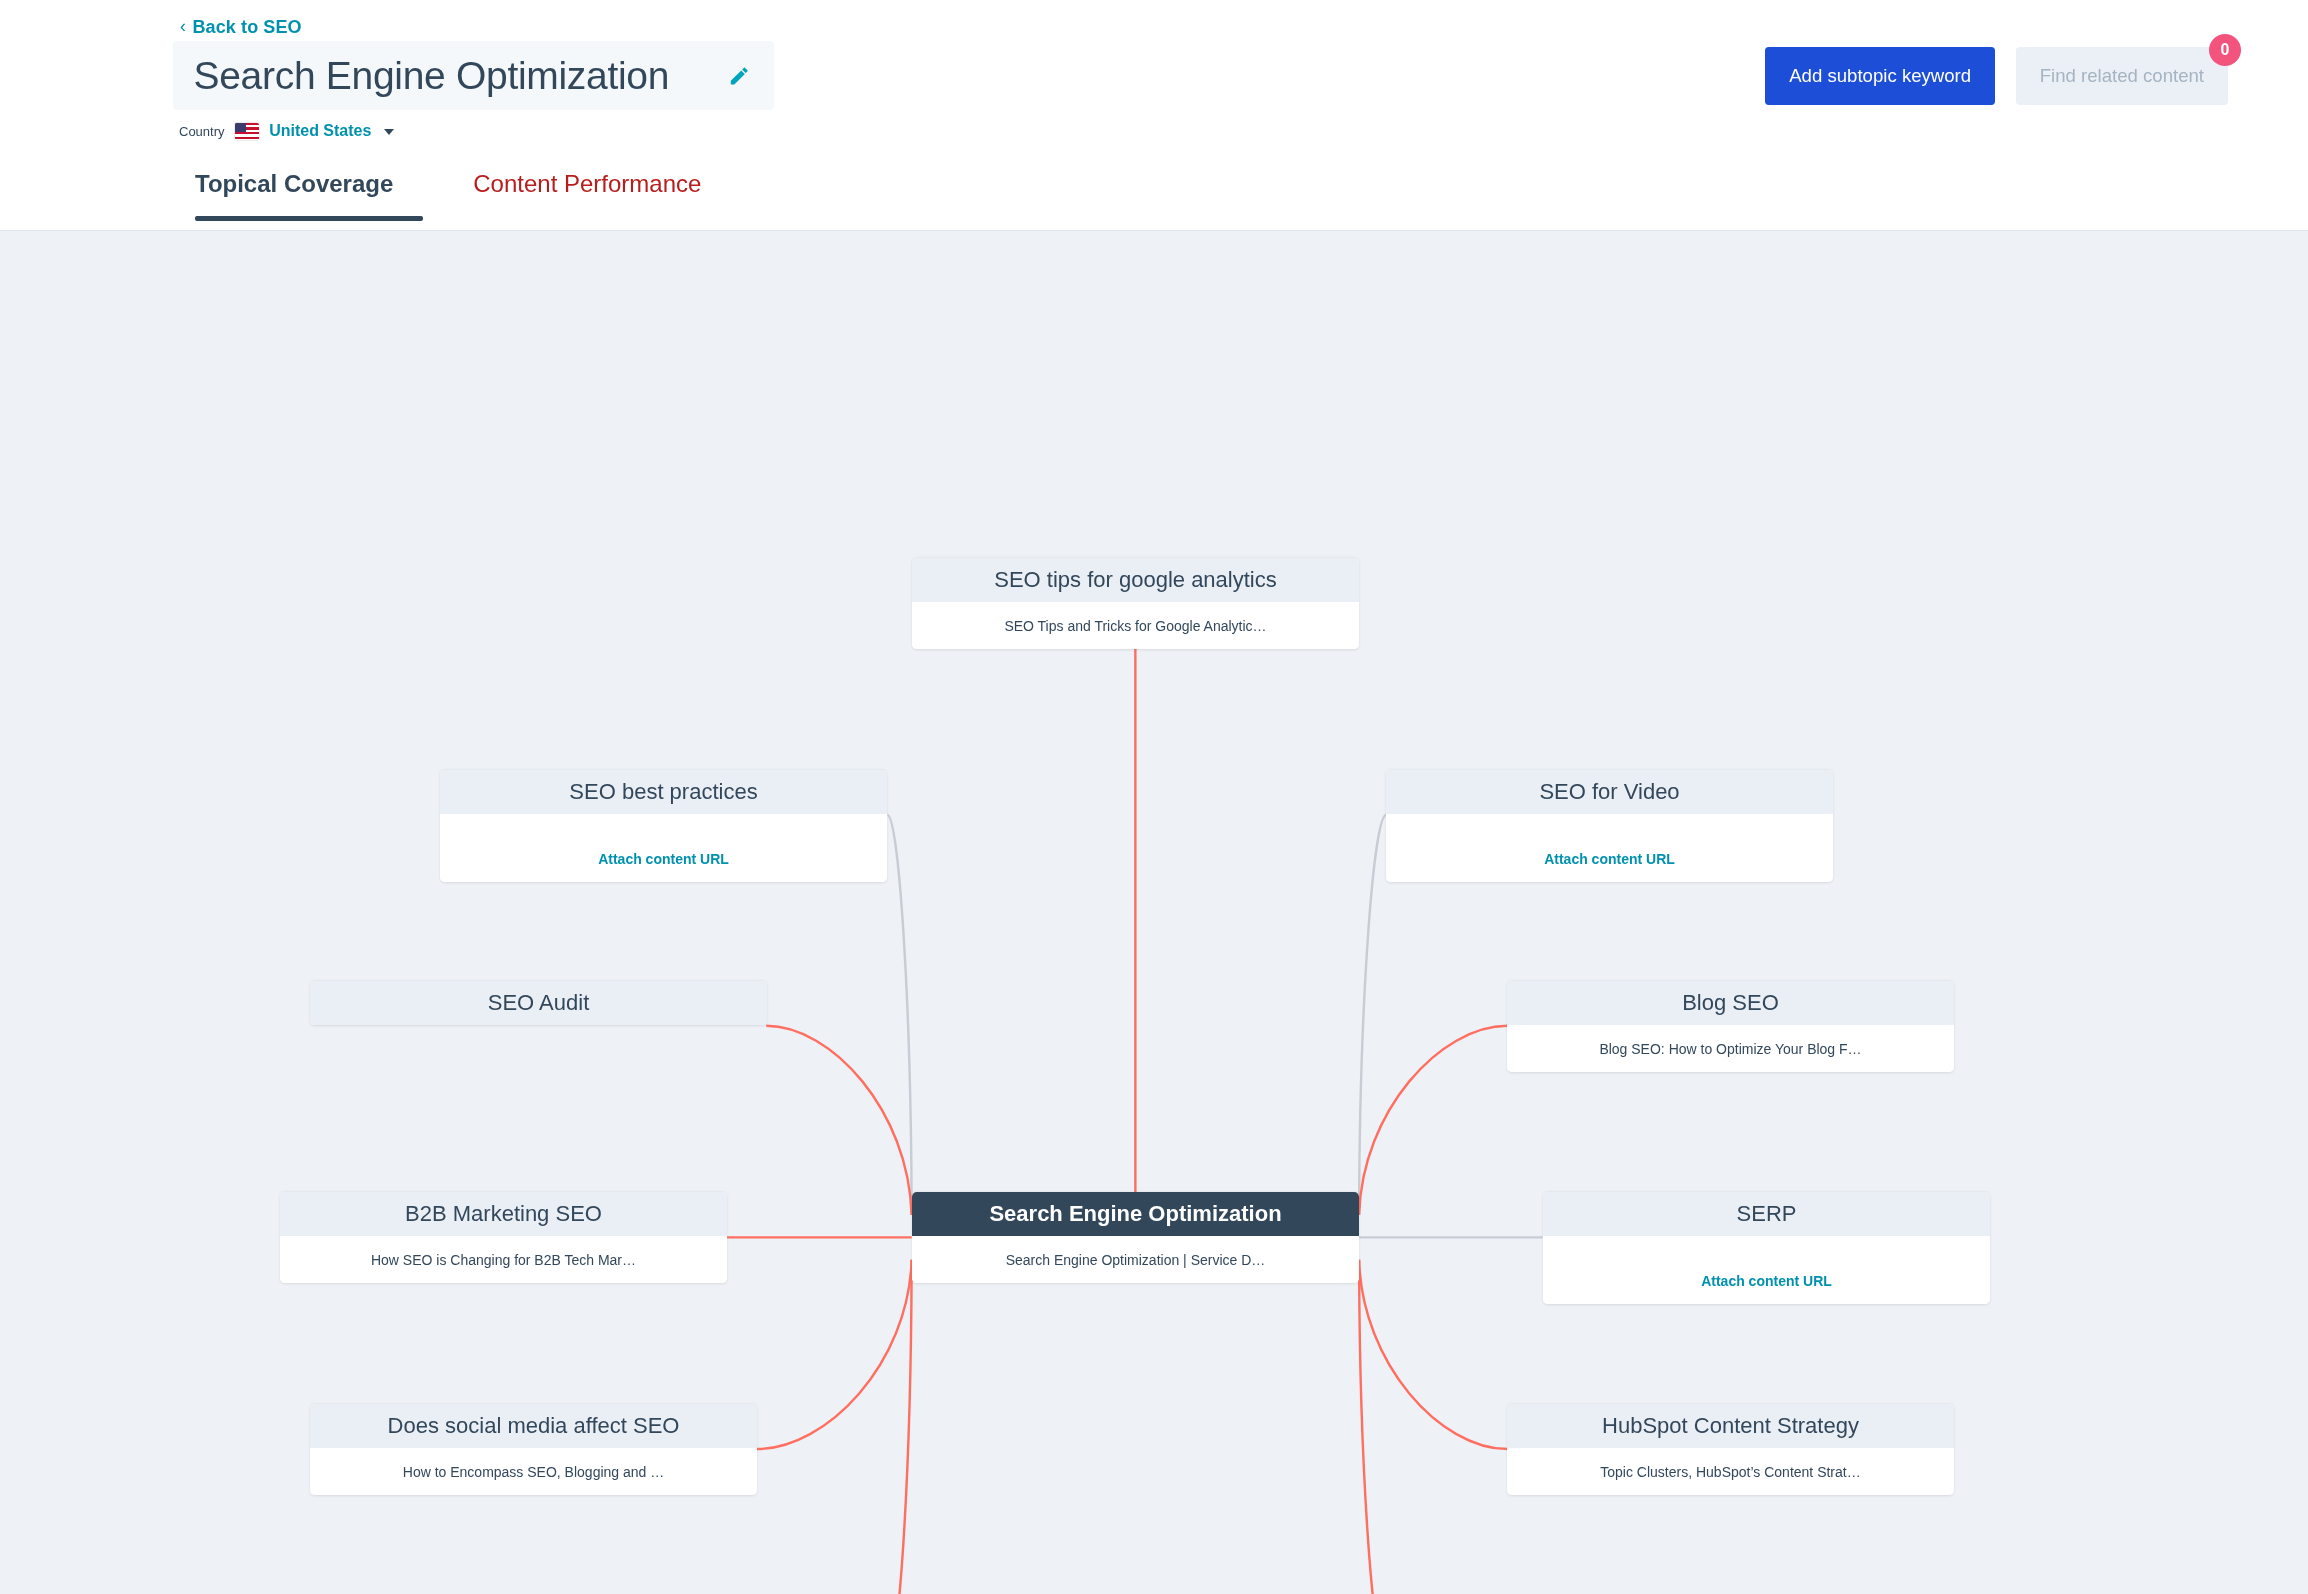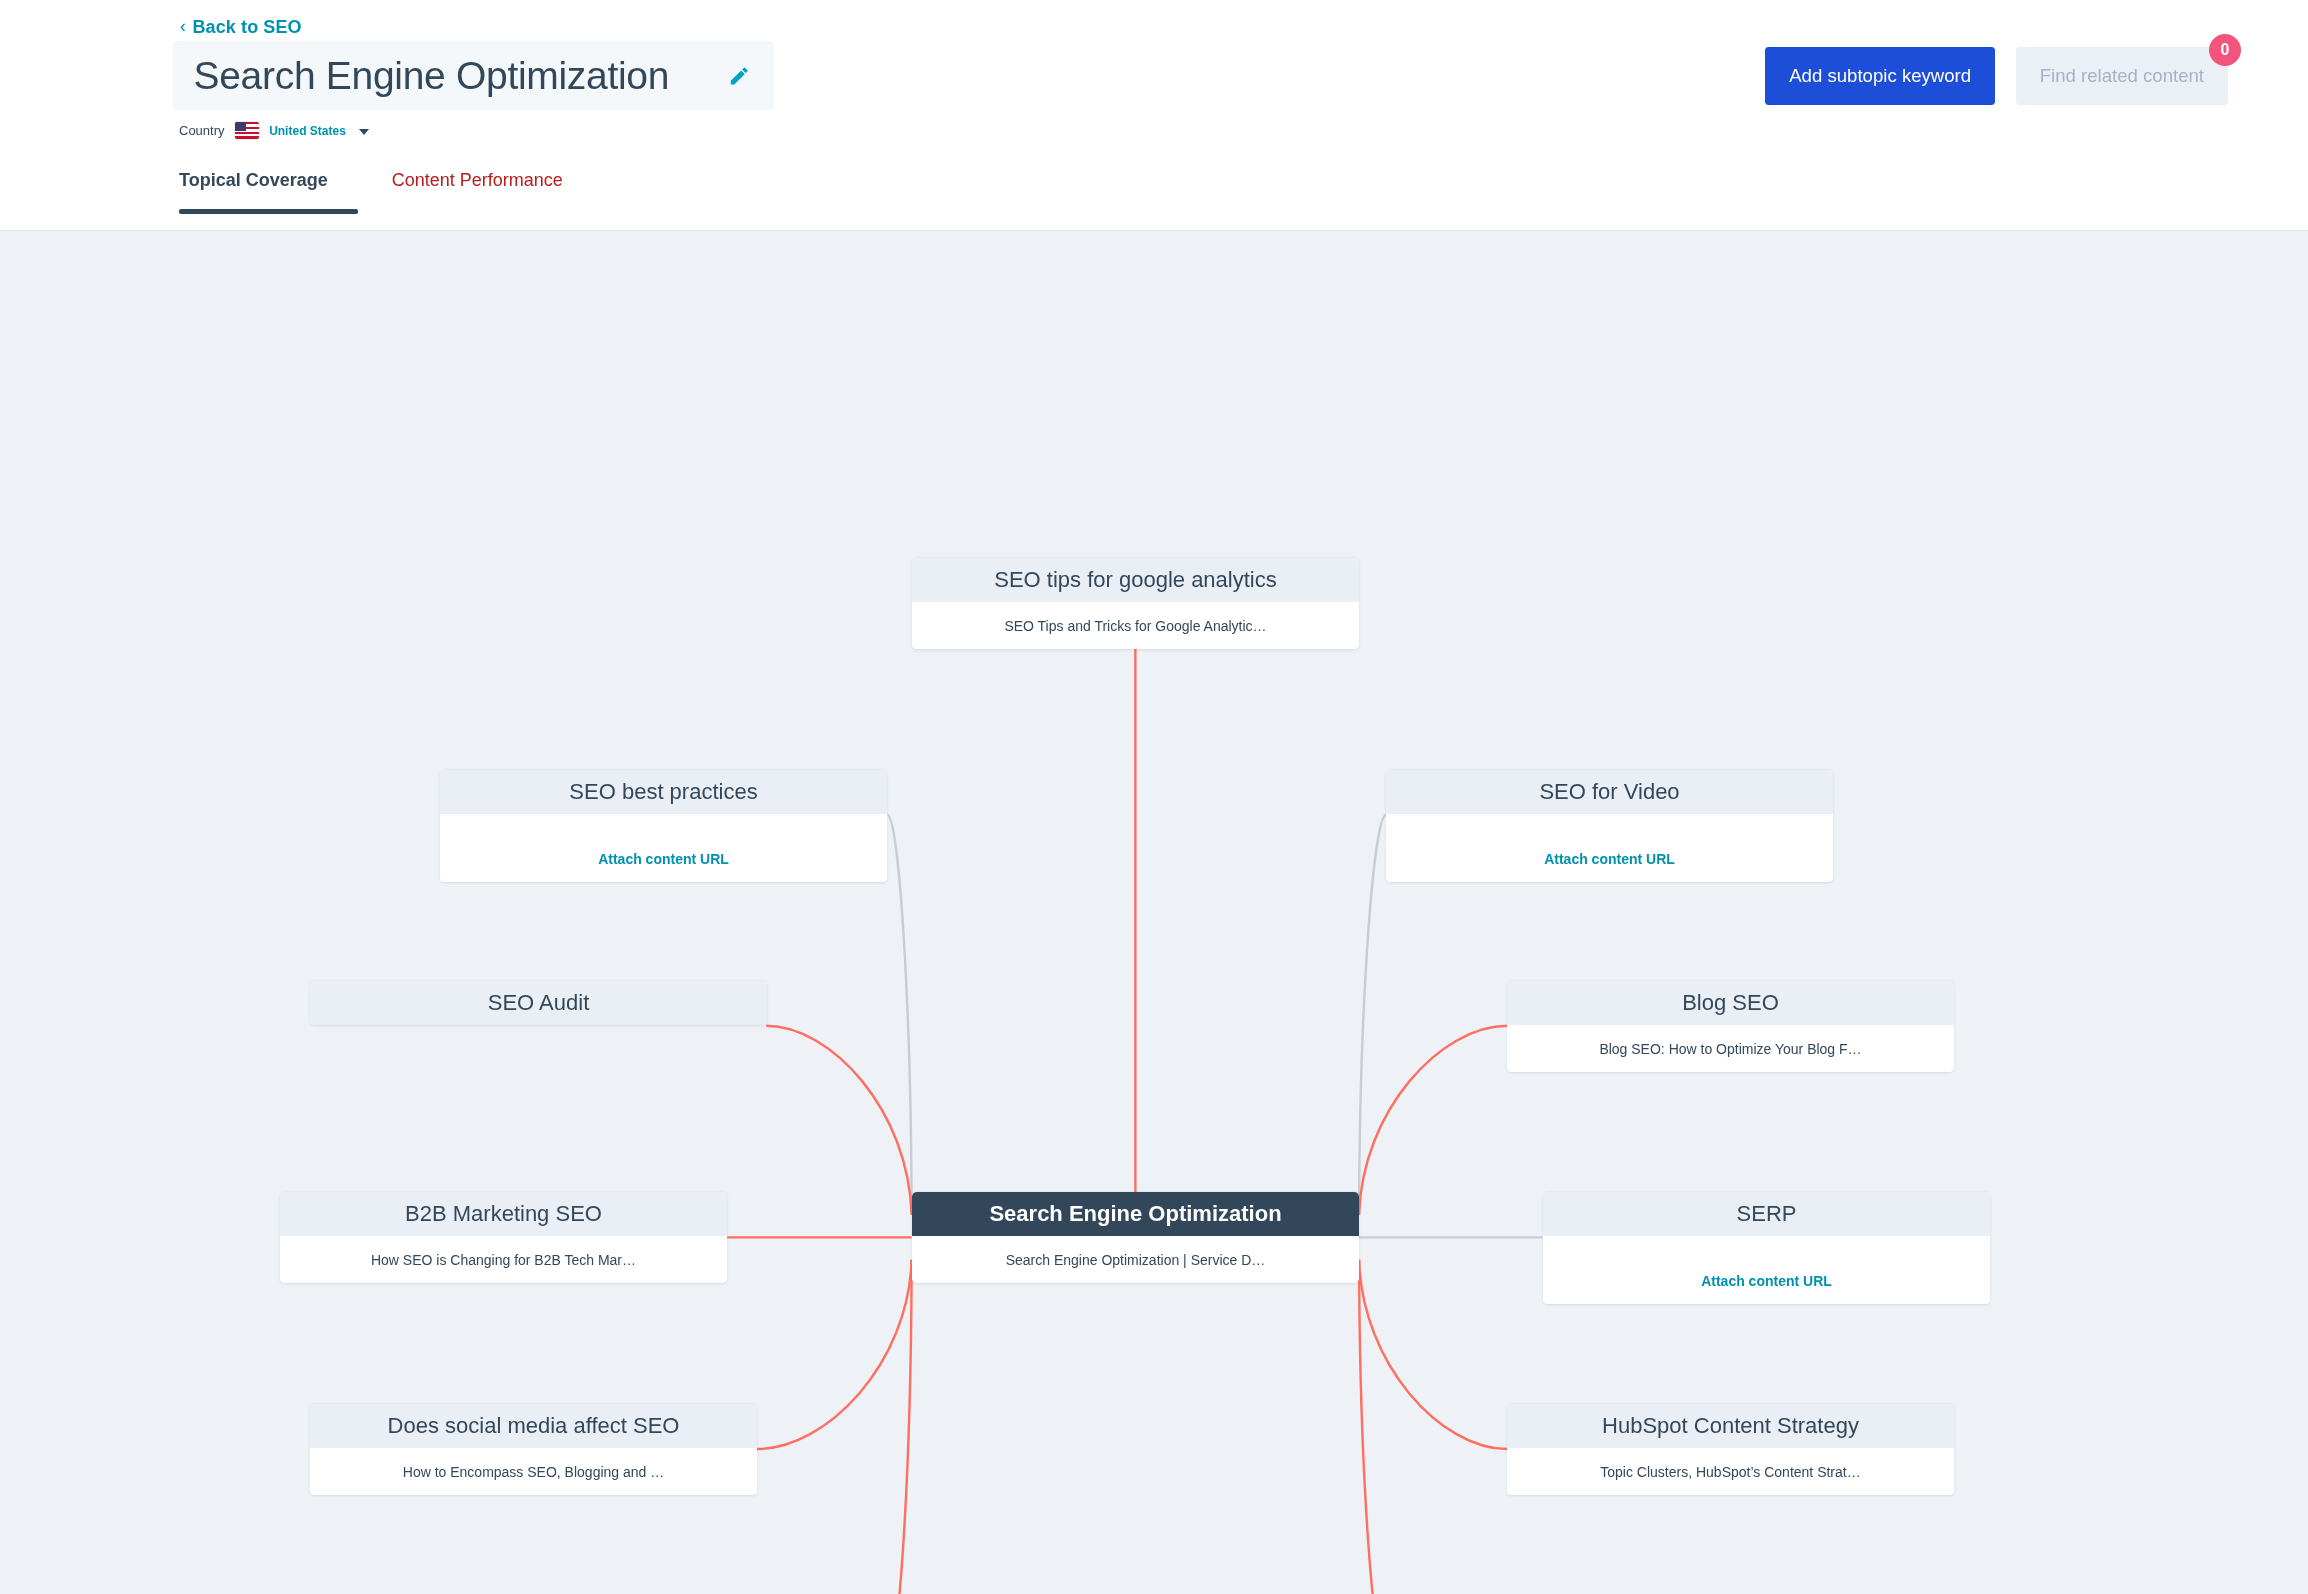--- a/index.html
+++ b/index.html
@@ -91,21 +91,21 @@
     background: #ffffff;
     box-shadow: 0 0 0 0.9px rgba(0,0,0,0.08);
   }
   .flag .stripe { position: absolute; left: 0; width: 100%; height: 2.4px; background: #c8102e; }
   .flag .canton {
     position: absolute; left: 0; top: 0;
     width: 10.7px; height: 9px;
     background: #3c3b6e;
   }
   .country-value {
-    font-size: 12px;
+    font-size: 16px;
     color: #0091ae;
     font-weight: 700;
     cursor: pointer;
   }
   .caret-down {
     width: 0; height: 0;
     border-left: 5.6px solid transparent;
     border-right: 5.6px solid transparent;
     border-top: 6.5px solid #33475b;
     margin-left: 2.8px;
@@ -113,26 +113,27 @@
     cursor: pointer;
   }
 
   .tabs {
     position: absolute;
     left: 179px; top: 170px;
     display: flex;
     gap: 0;
   }
   .tab {
-    font-size: 18px;
+    font-size: 24px;
     color: #33475b;
     padding: 0 34px 23px 34px;
     cursor: pointer;
     position: relative;
     white-space: nowrap;
+    margin-left: 16px;
   }
   .tab:first-child { padding-left: 0; padding-right: 30px; }
   .tab.active {
     font-weight: 700;
     color: #33475b;
   }
   .tab.active::after {
     content: "";
     position: absolute;
     left: 0; right: 0; bottom: 0;

